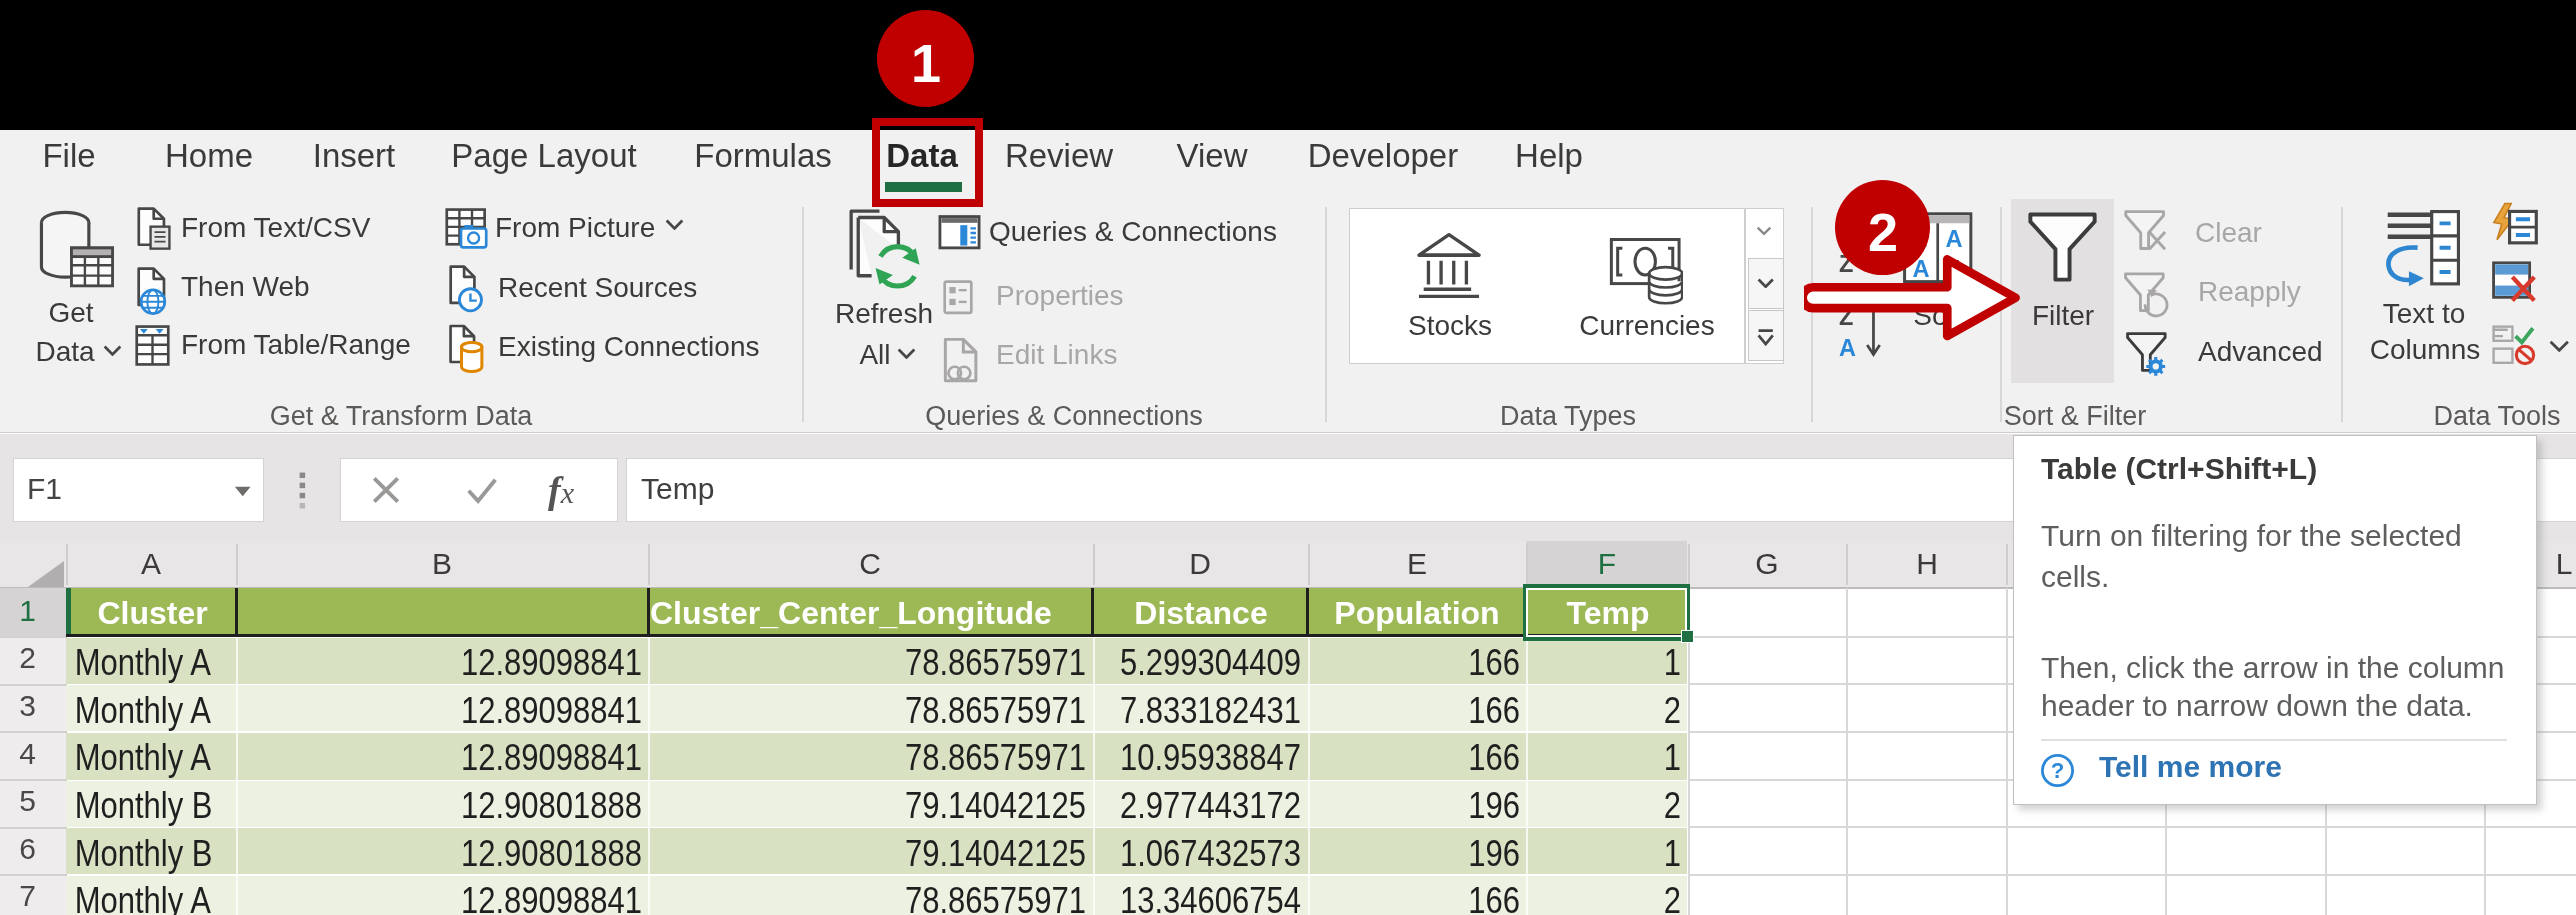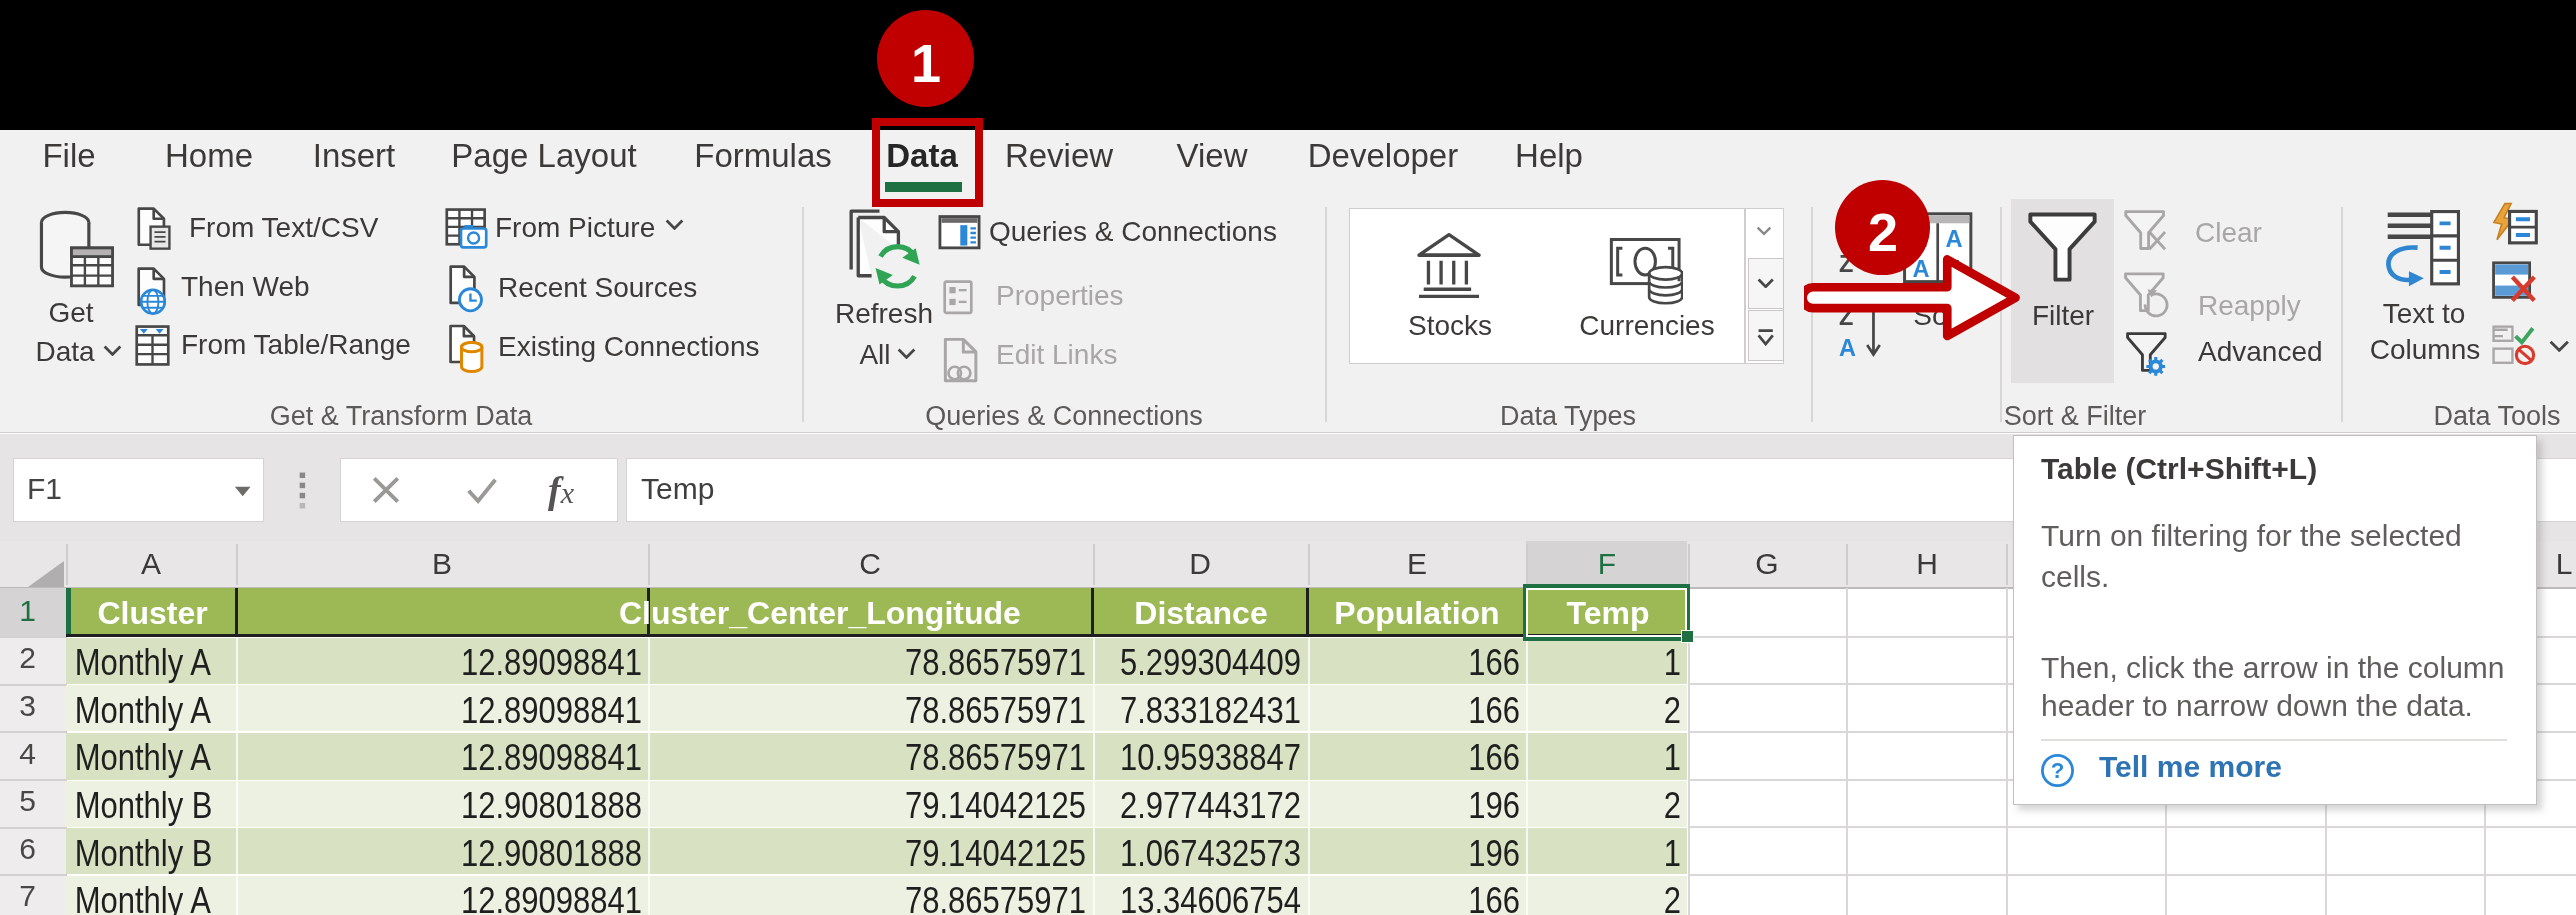--- a/index.html
+++ b/index.html
@@ -76,21 +76,21 @@
   <div class="abs ctr" style="left:65px;top:336px;font-size:28px;color:#3b3a39;">Data</div>
   <svg class="abs" style="left:103px;top:345px;" width="19" height="11" viewBox="0 0 24 14">
       <path d="M2 2 L12.0 12 L22 2" fill="none" stroke="#474747" stroke-width="3.5"></path>
     </svg>
   <svg class="abs" style="left:137px;top:207px;" width="35" height="44" viewBox="0 0 44 56">
       <path d="M2 2 H21 L34 15 V48 H2 Z" fill="#fdfdfd" stroke="#474747" stroke-width="3.4" stroke-linejoin="round"></path>
 <path d="M21 2 V15 H34" fill="none" stroke="#474747" stroke-width="3.4" stroke-linejoin="round"></path>
       <rect x="17" y="25" width="24" height="28" fill="#e8e7e7" stroke="#474747" stroke-width="3"></rect>
       <path d="M22 32 H36 M22 38 H36 M22 44 H36" stroke="#474747" stroke-width="2.4"></path>
     </svg>
-  <div class="abs" style="left:189px;top:212px;font-size:28px;color:#3b3a39;white-space:nowrap;">From Text/CSV</div>
+  <div class="abs" style="left:181px;top:212px;font-size:28px;color:#3b3a39;white-space:nowrap;">From Text/CSV</div>
   <svg class="abs" style="left:137px;top:267px;" width="35" height="49" viewBox="0 0 44 62">
       <path d="M2 2 H21 L34 15 V48 H2 Z" fill="#fdfdfd" stroke="#474747" stroke-width="3.4" stroke-linejoin="round"></path>
 <path d="M21 2 V15 H34" fill="none" stroke="#474747" stroke-width="3.4" stroke-linejoin="round"></path>
       <circle cx="20" cy="44" r="15" fill="#fff" stroke="#2b88d8" stroke-width="3.4"></circle>
 <ellipse cx="20" cy="44" rx="7" ry="15" fill="none" stroke="#2b88d8" stroke-width="2.4"></ellipse>
 <path d="M5 44 H35 M7.5 36.5 H32.5 M7.5 51.5 H32.5" stroke="#2b88d8" stroke-width="2.4" fill="none"></path>
     </svg>
   <div class="abs" style="left:181px;top:271px;font-size:28px;color:#3b3a39;white-space:nowrap;">Then Web</div>
   <svg class="abs" style="left:135px;top:325px;" width="35" height="41" viewBox="0 0 44 52">
       <rect x="2" y="2" width="40" height="48" fill="#fdfdfd" stroke="#474747" stroke-width="3.4"></rect>
@@ -218,21 +218,21 @@
   <svg class="abs" style="left:2124px;top:210px;" width="46" height="44" viewBox="0 0 58 56">
       <path d="M2 2 H50 V7 L31 29 V49 H21 V29 L2 7 Z" fill="#f5f4f4" stroke="#a8a6a7" stroke-width="3.6" stroke-linejoin="round"></path>
 <path d="M32 28 L52 50 M52 28 L32 50" stroke="#a8a6a7" stroke-width="3.6"></path>
     </svg>
   <div class="abs" style="left:2195px;top:217px;font-size:28px;color:#a8a6a7;white-space:nowrap;">Clear</div>
   <svg class="abs" style="left:2124px;top:272px;" width="47" height="46" viewBox="0 0 60 58">
       <path d="M2 2 H50 V7 L31 29 V49 H21 V29 L2 7 Z" fill="#f5f4f4" stroke="#a8a6a7" stroke-width="3.6" stroke-linejoin="round"></path>
 <path d="M27 41 a 14 14 0 1 0 8 -12" fill="none" stroke="#a8a6a7" stroke-width="3.6"></path>
 <path d="M30 22 l5 10 l7 -9 Z" fill="#a8a6a7"></path>
     </svg>
-  <div class="abs" style="left:2198px;top:276px;font-size:28px;color:#a8a6a7;white-space:nowrap;margin-top:14px;">Reapply</div>
+  <div class="abs" style="left:2198px;top:276px;font-size:28px;color:#a8a6a7;white-space:nowrap;">Reapply</div>
   <svg class="abs" style="left:2126px;top:332px;" width="47" height="47" viewBox="0 0 60 60">
       <path d="M2 2 H50 V7 L31 29 V49 H21 V29 L2 7 Z" fill="#f5f4f4" stroke="#3d3c3c" stroke-width="3.6" stroke-linejoin="round"></path>
 <g fill="#2b88d8">
         <circle cx="38" cy="44" r="9"></circle>
 <path d="M38 32 V56 M26 44 H50 M29.5 35.5 L46.5 52.5 M29.5 52.5 L46.5 35.5" stroke="#2b88d8" stroke-width="4"></path>
       </g>
 <circle cx="38" cy="44" r="4" fill="#f5f4f4"></circle>
     </svg>
   <div class="abs" style="left:2198px;top:336px;font-size:28px;color:#3b3a39;white-space:nowrap;">Advanced</div>
   <svg class="abs" style="left:2383px;top:210px;" width="77" height="77" viewBox="0 0 98 98">
@@ -348,21 +348,21 @@
 
   <div class="abs" style="left:66px;top:588px;width:1621px;height:46px;background:#9db956;"></div>
   <div class="abs" style="left:66px;top:588px;width:4.7px;height:46px;background:#1e7042;"></div>
   <div class="abs" style="left:66px;top:634px;width:1621px;height:3.2px;background:#1f1f1f;"></div>
   <div class="abs" style="left:235px;top:588px;width:3.2px;height:46px;background:#1f1f1f;"></div>
   <div class="abs" style="left:647px;top:588px;width:3.2px;height:46px;background:#1f1f1f;"></div>
   <div class="abs" style="left:1091px;top:588px;width:3.2px;height:46px;background:#1f1f1f;"></div>
   <div class="abs" style="left:1306px;top:588px;width:3.2px;height:46px;background:#1f1f1f;"></div>
   <div class="abs" style="left:1525px;top:588px;width:3.2px;height:46px;background:#1f1f1f;"></div>
   <div class="abs hcell" style="left:71px;top:595px;width:163px;">Cluster</div>
-  <div class="abs hcell" style="left:619px;top:595px;width:370px;">Cluster_Center_Longitude</div>
+  <div class="abs hcell" style="left:650px;top:595px;width:370px;">Cluster_Center_Longitude</div>
   <div class="abs hcell" style="left:1095px;top:595px;width:212px;">Distance</div>
   <div class="abs hcell" style="left:1309px;top:595px;width:216px;">Population</div>
   <div class="abs hcell" style="left:1528px;top:595px;width:160px;">Temp</div>
 
   <div class="abs band0" style="left:66px;top:638px;width:1621px;height:46px;"></div>
   <div class="abs band1" style="left:66px;top:685px;width:1621px;height:46px;"></div>
   <div class="abs band0" style="left:66px;top:733px;width:1621px;height:47px;"></div>
   <div class="abs band1" style="left:66px;top:781px;width:1621px;height:46px;"></div>
   <div class="abs band0" style="left:66px;top:828px;width:1621px;height:46px;"></div>
   <div class="abs band1" style="left:66px;top:876px;width:1621px;height:39px;"></div>

